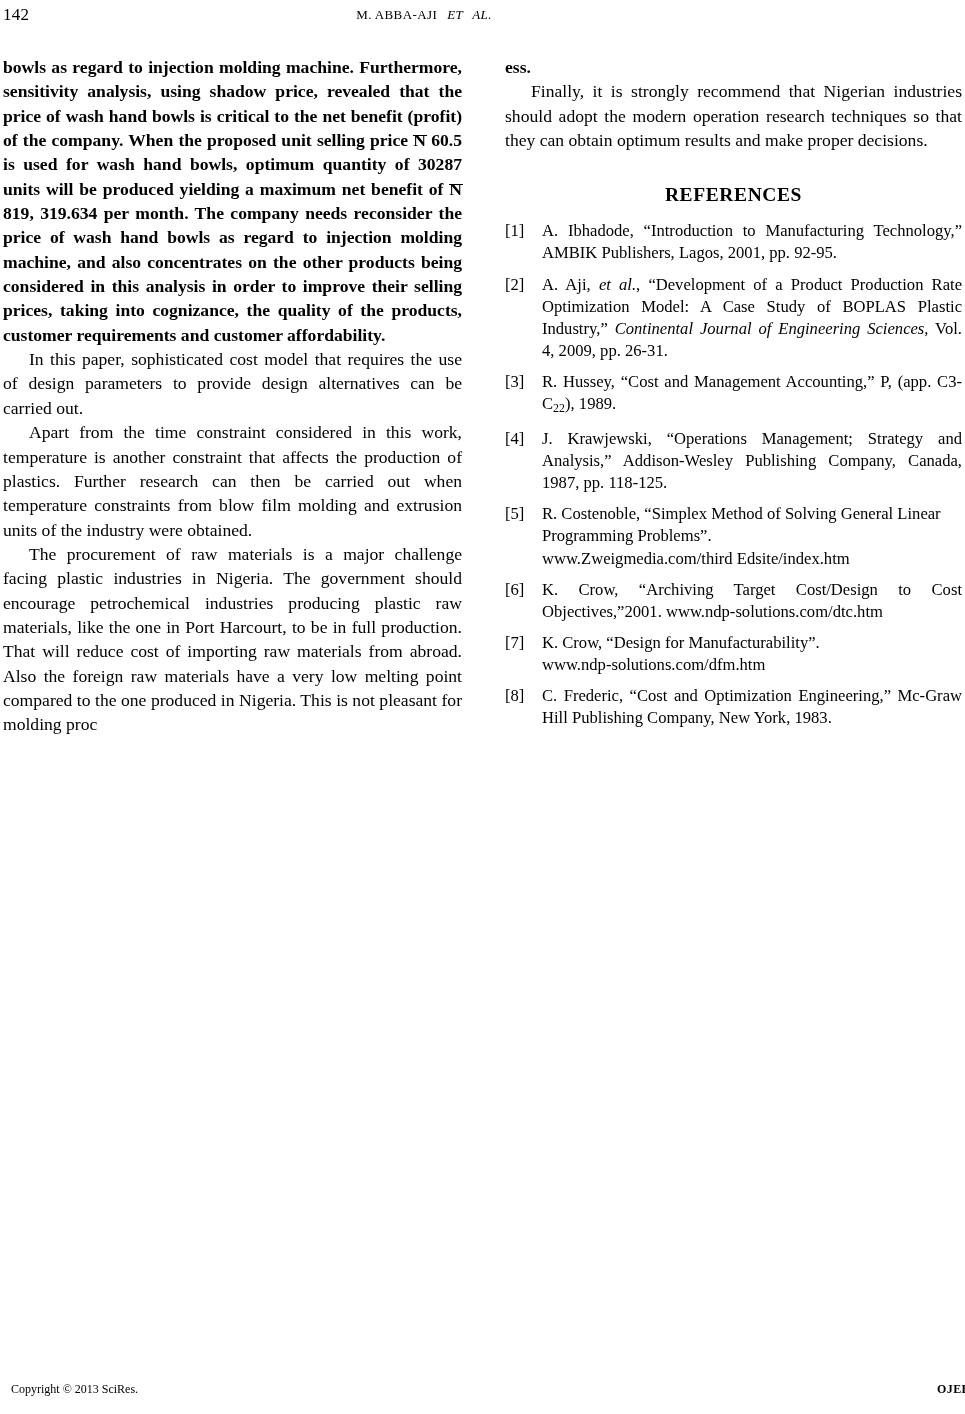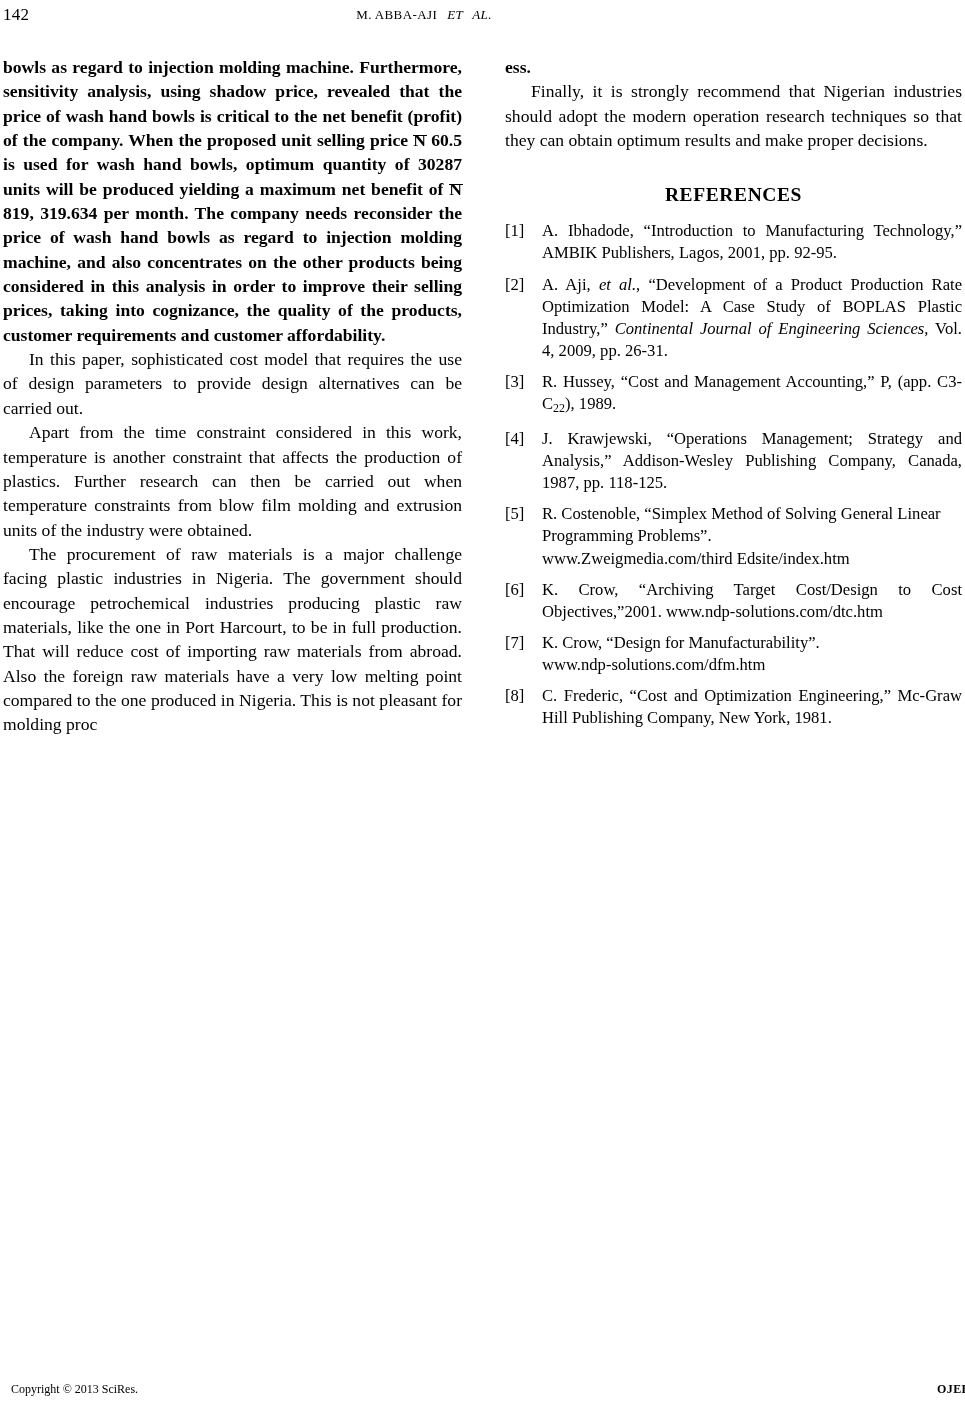--- a/index.html
+++ b/index.html
@@ -164,21 +164,21 @@
       </div>
     <h2 class="ref-heading">REFERENCES</h2>
     <div class="ref-list">
         <div class="ref-item"><span class="ref-num">[1]</span><span>A. Ibhadode, “Introduction to Manufacturing Technol­ogy,” AMBIK Publishers, Lagos, 2001, pp. 92-95.</span></div>
         <div class="ref-item"><span class="ref-num">[2]</span><span>A. Aji, <i>et al.</i>, “Development of a Product Production Rate Optimization Model: A Case Study of BOPLAS Plastic Industry,” <i>Continental Journal of Engineering Sciences</i>, Vol. 4, 2009, pp. 26-31.</span></div>
         <div class="ref-item"><span class="ref-num">[3]</span><span>R. Hussey, “Cost and Management Accounting,” P, (app. C3-C<sub>22</sub>), 1989.</span></div>
         <div class="ref-item"><span class="ref-num">[4]</span><span>J. Krawjewski, “Operations Management; Strategy and Analysis,”  Addison-Wesley Publishing Company, Can­ada, 1987, pp. 118-125.</span></div>
         <div class="ref-item nojust"><span class="ref-num">[5]</span><span>R. Costenoble, “Simplex Method of Solving General Linear Programming Problems”.<br>www.Zweigmedia.com/third Edsite/index.htm</span></div>
         <div class="ref-item"><span class="ref-num">[6]</span><span>K. Crow, “Archiving Target Cost/Design to Cost Objec­tives,”2001. www.ndp-solutions.com/dtc.htm</span></div>
         <div class="ref-item nojust"><span class="ref-num">[7]</span><span>K. Crow, “Design for Manufacturability”.<br>www.ndp-solutions.com/dfm.htm</span></div>
-        <div class="ref-item"><span class="ref-num">[8]</span><span>C. Frederic, “Cost and Optimization Engineering,” Mc-Graw Hill Publishing Company, New York, 1981.</span></div>
+        <div class="ref-item"><span class="ref-num">[8]</span><span>C. Frederic, “Cost and Optimization Engineering,” Mc-Graw Hill Publishing Company, New York, 1983.</span></div>
       </div>
   </div>
 
   <div class="footer">
     <div class="footer-left">Copyright © 2013 SciRes.</div>
     <div class="footer-right">OJEE</div>
   </div>
 
 </div>
 

